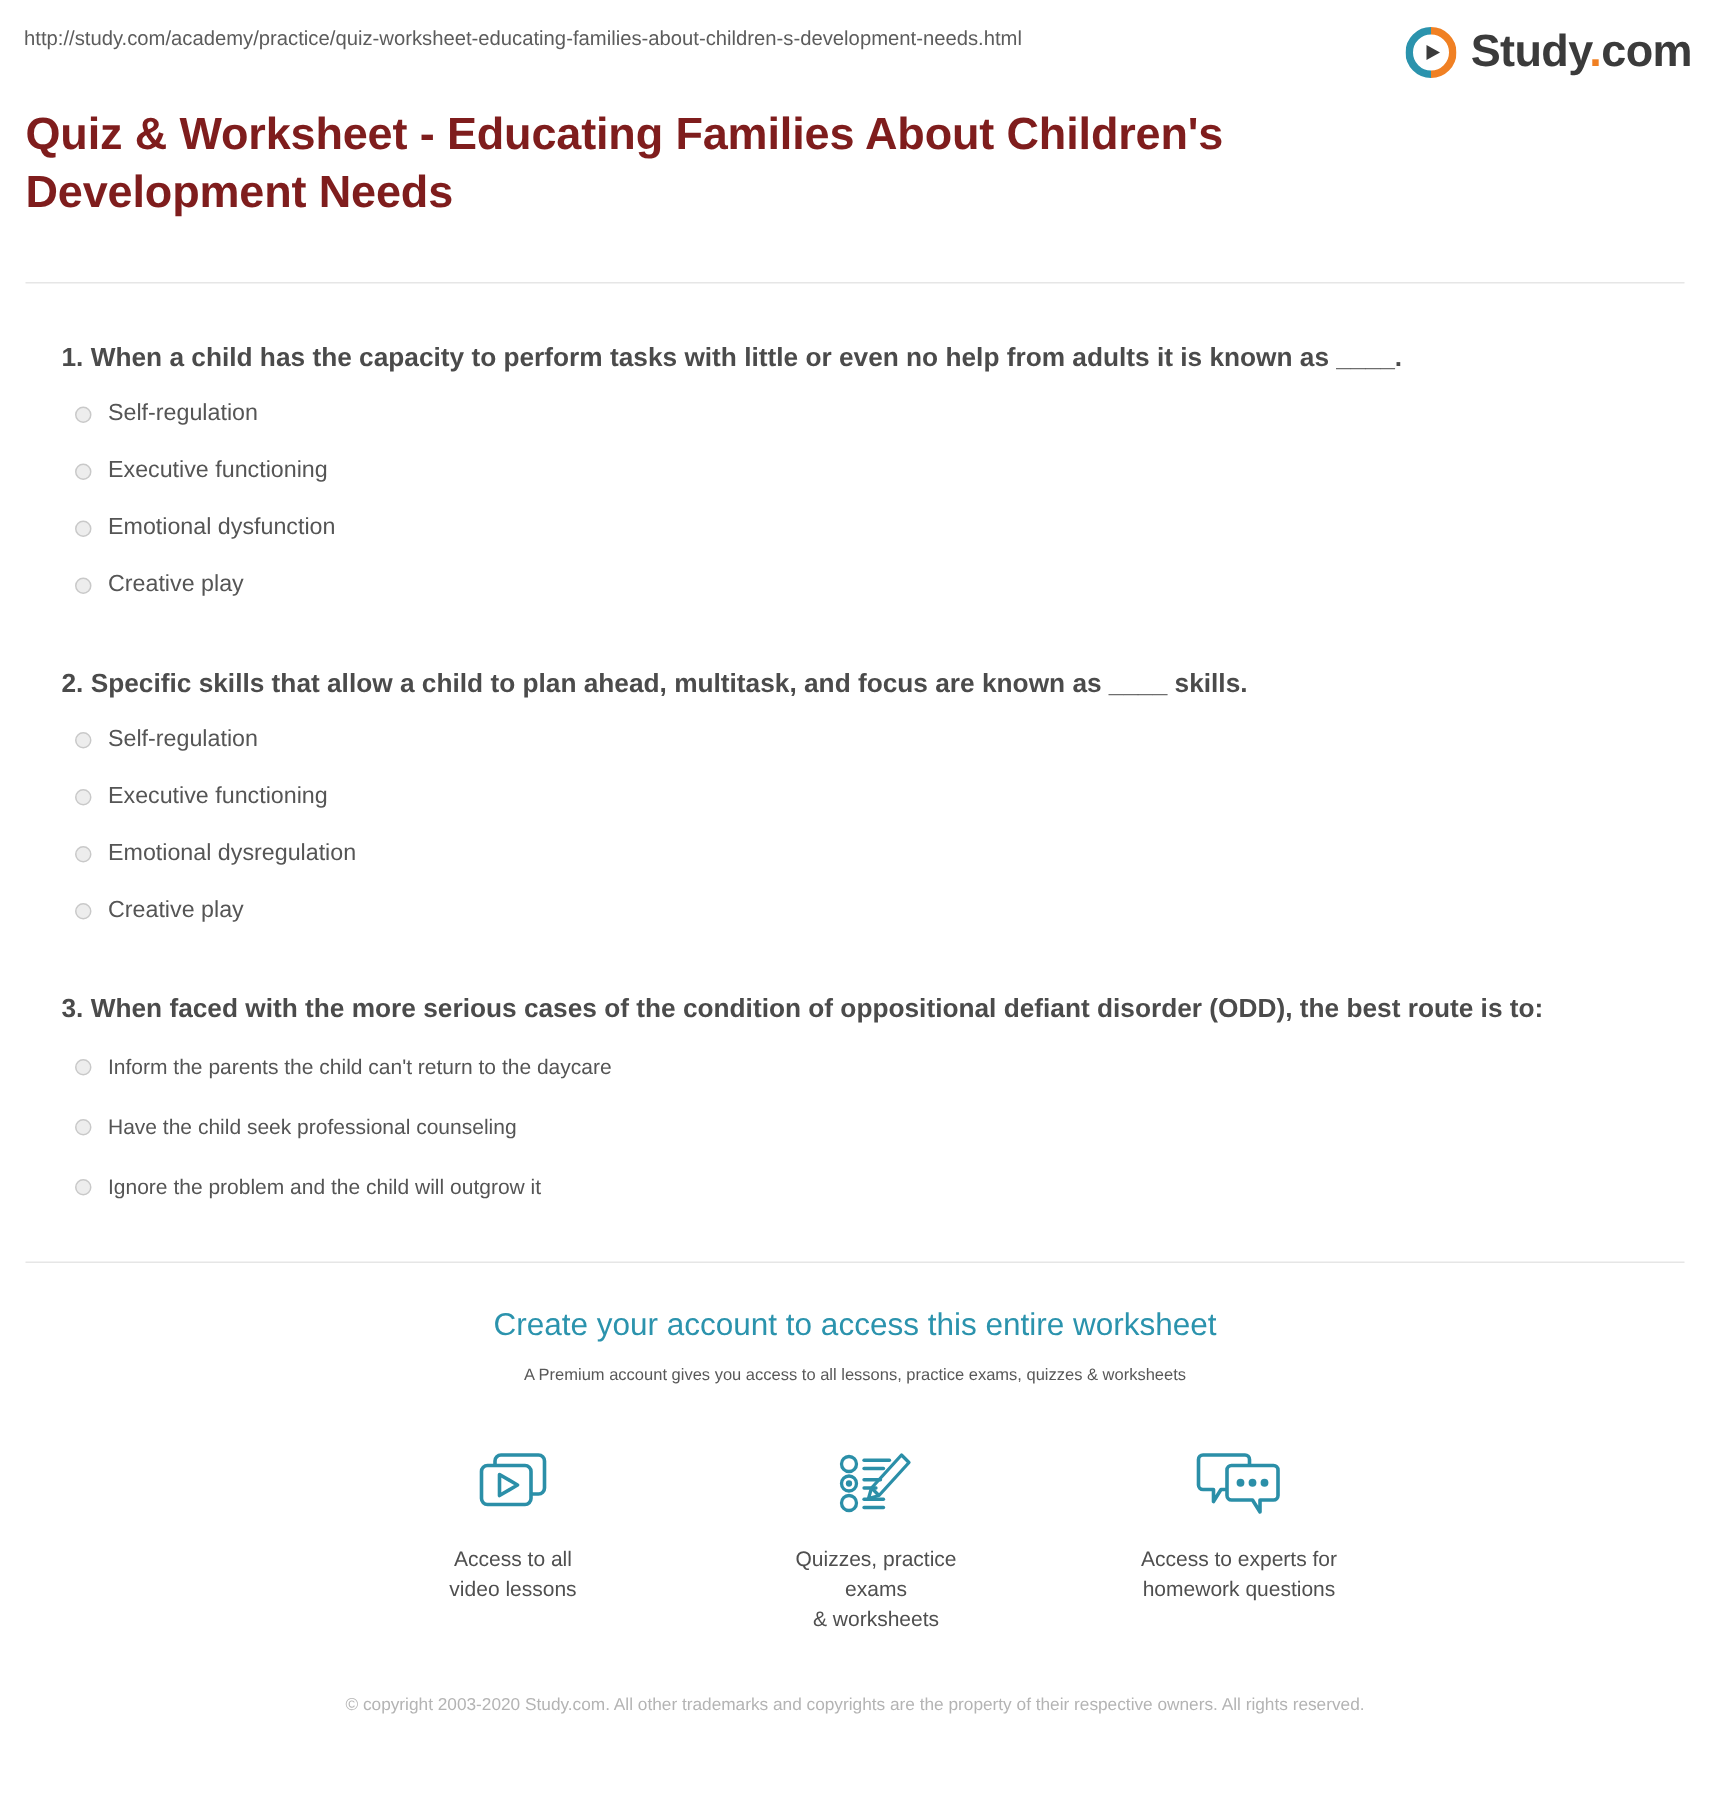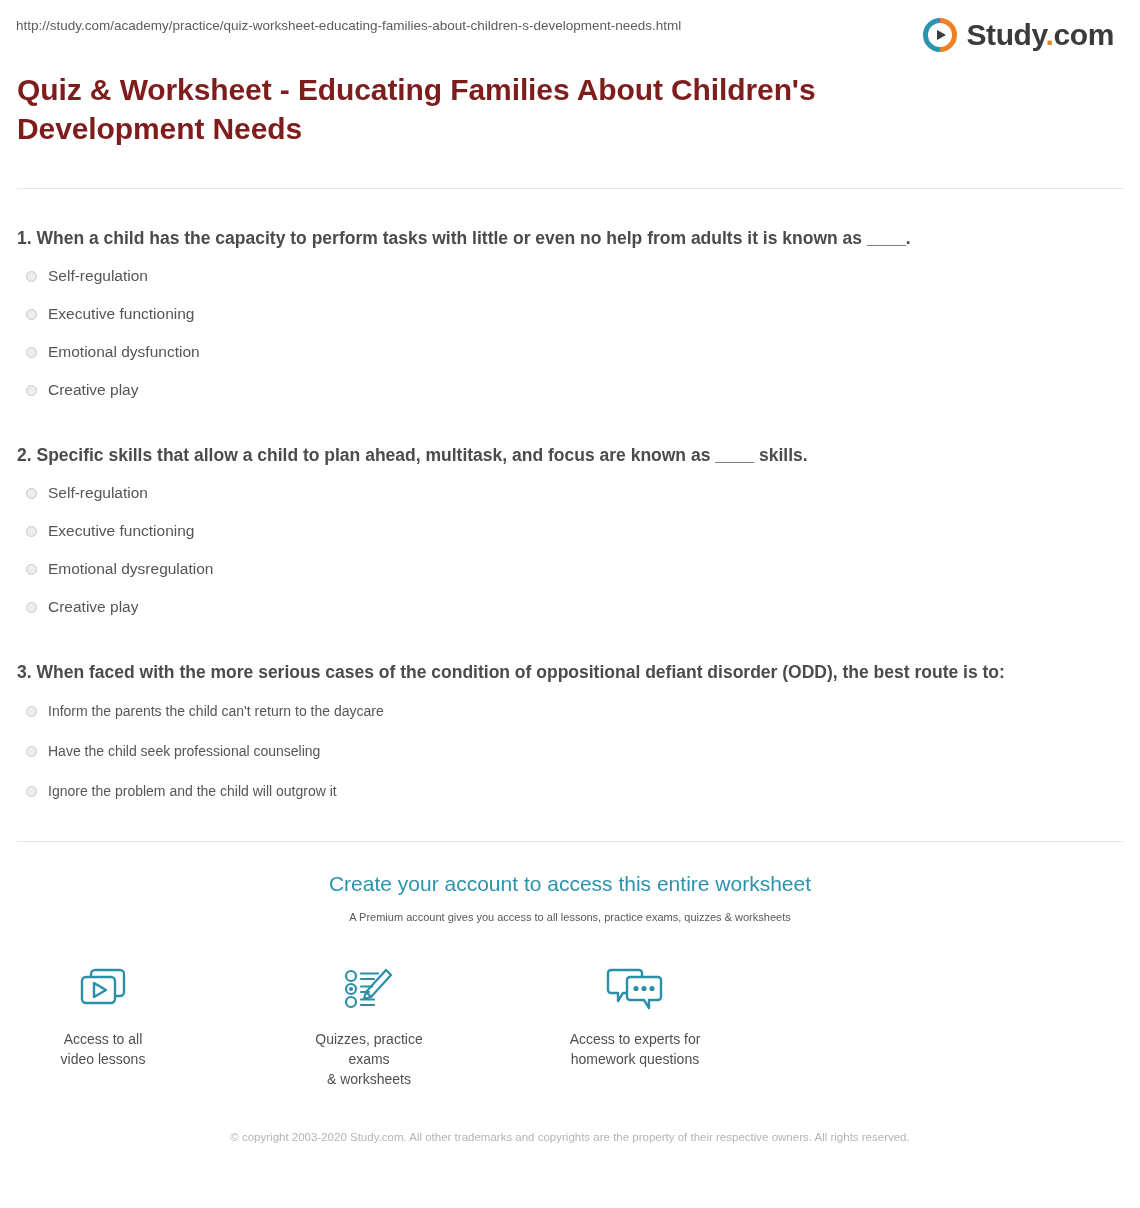--- a/index.html
+++ b/index.html
@@ -16,21 +16,21 @@
     color: #4a4a4a;
     overflow: hidden;
     position: relative;
   }
 
   
   .page-header {
     display: flex;
     align-items: flex-start;
     justify-content: space-between;
-    padding: 16px 26px 0 16px;
+    padding: 16px 12px 0 16px;
   }
   .url-text {
     font-size: 13.5px;
     line-height: 19px;
     color: #5c5c5c;
     max-width: 690px;
     word-break: break-all;
     font-family: "Liberation Sans", sans-serif;
   }
   .logo {
@@ -70,21 +70,21 @@
     height: 1px;
     background: #e6e6e6;
     margin: 0 17px;
     border: 0;
   }
   .divider.top { margin-top: 40px; }
   .divider.bottom { margin-top: 30px; }
 
   
   .quiz-body { padding: 0 17px; }
-  .question-block { padding-top: 0; }
+  .question-block { padding-top: 0; margin-left: 24px; }
   .question-text {
     font-size: 17.5px;
     line-height: 26px;
     font-weight: bold;
     color: #4b4b4b;
     margin: 0;
     padding: 33px 0 6px 0;
   }
   .question-text.q1 { padding-top: 36px; }
   .options { list-style: none; margin: 0; padding: 0; text-align: right; }
@@ -123,22 +123,22 @@
     font-weight: normal;
   }
   .cta-sub {
     font-size: 11px;
     line-height: 20px;
     color: #585858;
     margin: 9px 0 0 0;
   }
   .features {
     display: flex;
-    justify-content: flex-start;
-    gap: 116px;
+    justify-content: center;
+    gap: 92px;
     margin-top: 32px;
     padding-left: 28px;
   }
   .feature {
     width: 150px;
     text-align: center;
   }
   .feature-icon {
     height: 58px;
     display: flex;

